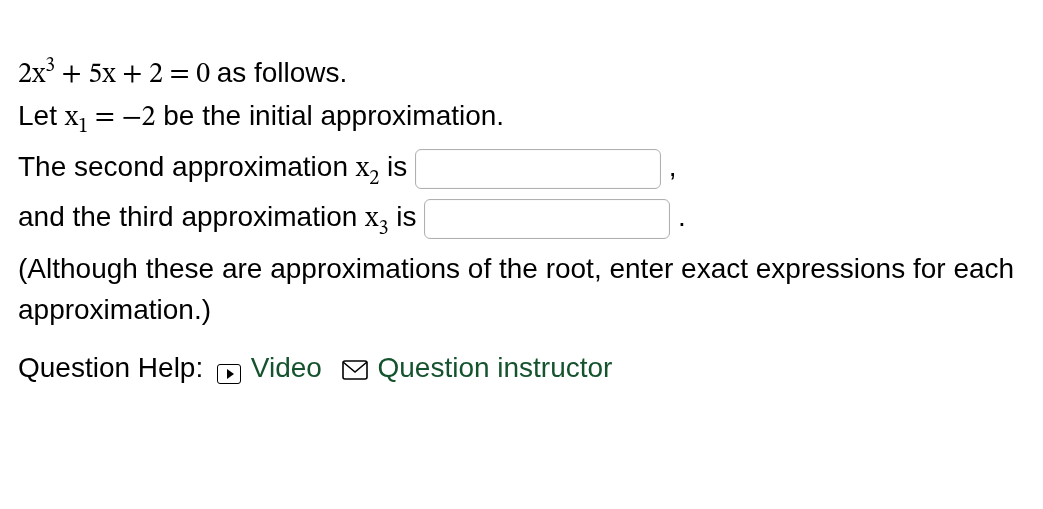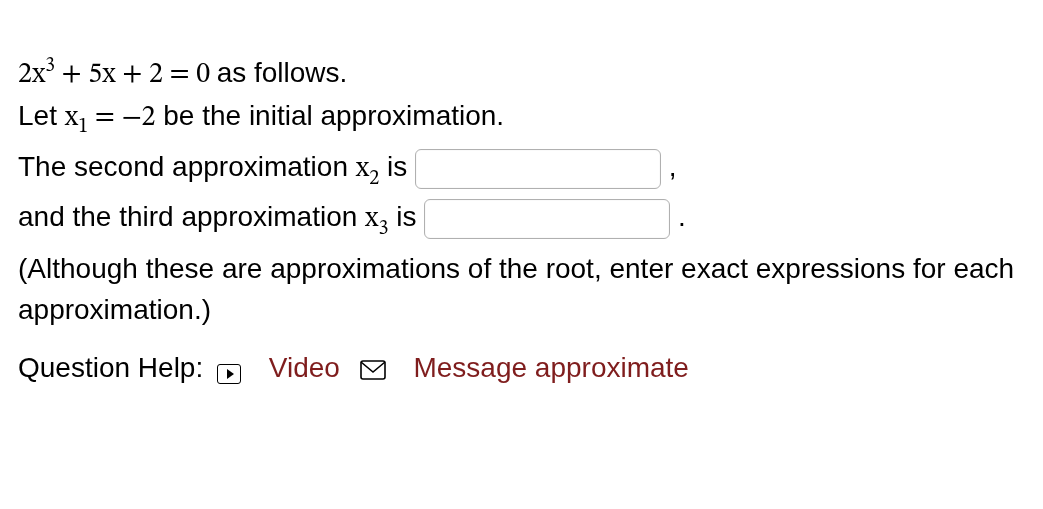--- a/index.html
+++ b/index.html
@@ -45,23 +45,22 @@
     padding: 2px 6px;
     box-sizing: border-box;
   }
   .row {
     margin-bottom: 4px;
   }
   .help-row {
     margin-top: 18px;
   }
   .link {
-    color: #7f1d1d;
+    color: #14532d;
     cursor: pointer;
-    margin-left: 18px;
   }
   .icon-box {
     display: inline-flex;
     align-items: center;
     justify-content: center;
     width: 22px;
     height: 18px;
     border: 1.5px solid #000;
     border-radius: 3px;
     vertical-align: -2px;
@@ -118,14 +117,14 @@
     <span class="play-triangle"></span>
   </span>
   <span class="link">Video</span>
 
   <span class="envelope-icon">
     <svg width="26" height="20" viewBox="0 0 26 20">
       <rect x="1" y="1" width="24" height="18" rx="2" ry="2" fill="none" stroke="#000" stroke-width="1.6"></rect>
       <polyline points="1,2 13,12 25,2" fill="none" stroke="#000" stroke-width="1.6"></polyline>
     </svg>
   </span>
-  <span class="link">Message approximate</span>
+  <span class="link">Question instructor</span>
 </div>
 
 </body></html>

